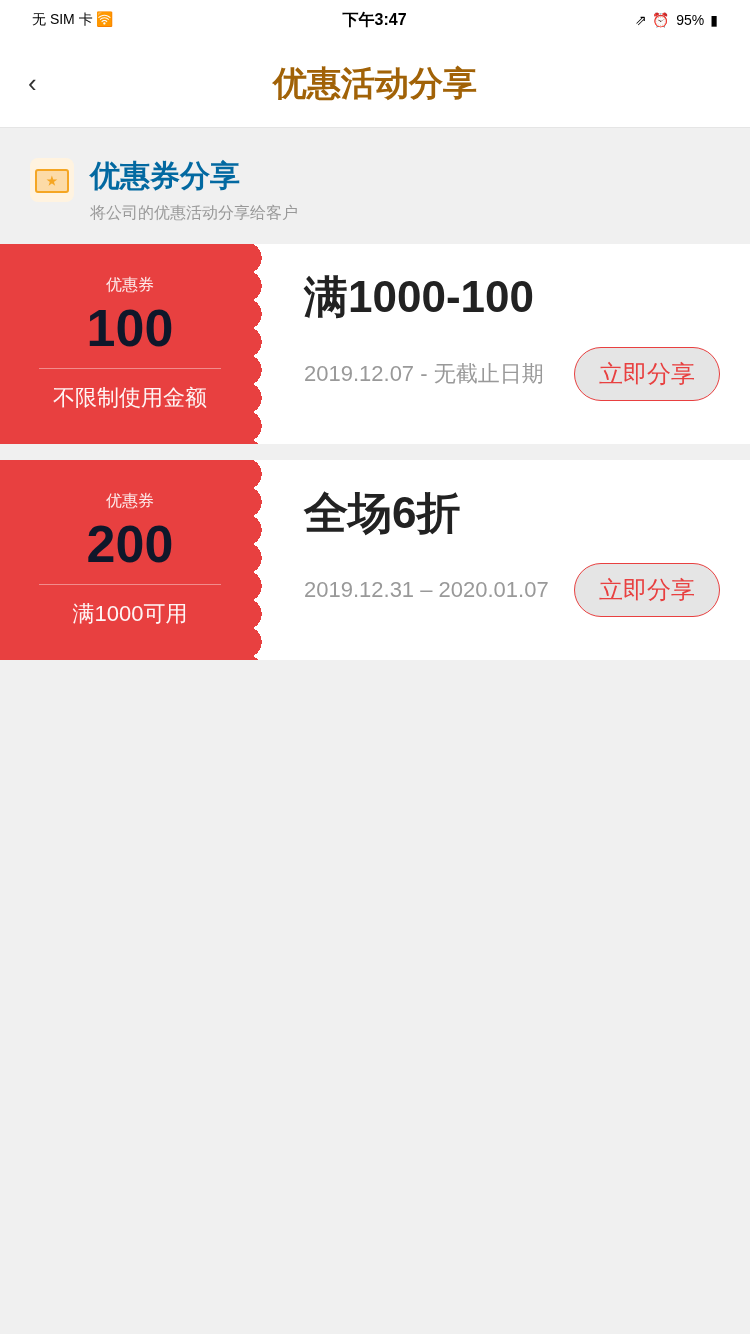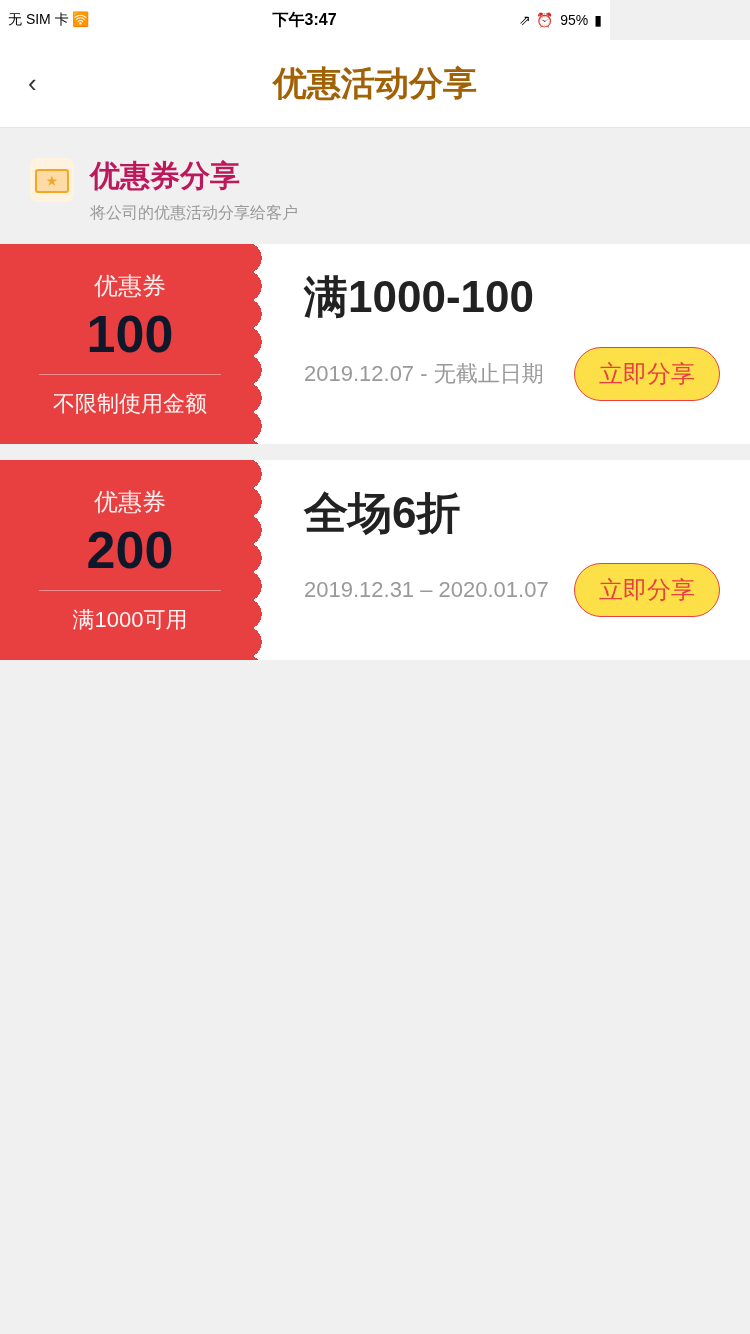--- a/index.html
+++ b/index.html
@@ -7,27 +7,27 @@
     body {
       width: 750px;
       min-height: 1334px;
       background: #f0f0f0;
       font-family: -apple-system, "PingFang SC", "Helvetica Neue", sans-serif;
       overflow-x: hidden;
     }
 
     
     .status-bar {
-      width: 610px;
+      width: 750px;
       height: 40px;
       background: #fff;
       display: flex;
       align-items: center;
       justify-content: space-between;
-      padding: 0 8px;
+      padding: 0 32px;
       font-size: 14px;
       font-weight: 500;
     }
     .status-left {
       display: flex;
       align-items: center;
       gap: 6px;
     }
     .status-center {
       font-size: 16px;
@@ -79,21 +79,21 @@
       margin-top: 2px;
     }
     .section-text-block {
       display: flex;
       flex-direction: column;
       gap: 6px;
     }
     .section-title {
       font-size: 30px;
       font-weight: 600;
-      color: #be185d;
+      color: #0369a1;
     }
     .section-subtitle {
       font-size: 16px;
       color: #999;
     }
 
     
     .coupons-container {
       background: #f0f0f0;
       padding: 0 0 40px 0;
@@ -133,21 +133,21 @@
       top: 0;
       bottom: 0;
       width: 28px;
       background:
         radial-gradient(circle at 0% 50%, transparent 50%, #fff 50%) 0 0 / 28px 28px repeat-y,
         radial-gradient(circle at 0% 50%, #e84040 50%, transparent 50%) 14px 14px / 28px 28px repeat-y;
       z-index: 2;
     }
 
     .coupon-tag {
-      font-size: 24px;
+      font-size: 16px;
       color: rgba(255,255,255,0.9);
       margin-bottom: 6px;
     }
     .coupon-amount {
       font-size: 52px;
       font-weight: 700;
       color: #0f172a;
       line-height: 1;
       margin-bottom: 14px;
     }
@@ -184,21 +184,21 @@
       font-size: 22px;
       color: #999;
       flex: 1;
     }
     .share-btn {
       border: 1.5px solid #e84040;
       border-radius: 34px;
       color: #e84040;
       font-size: 24px;
       padding: 10px 24px;
-      background: #fde047;
+      background: #e5e5e5;
       cursor: pointer;
       white-space: nowrap;
     }
 
     
     .empty-area {
       background: #f0f0f0;
       flex: 1;
       min-height: 560px;
     }

